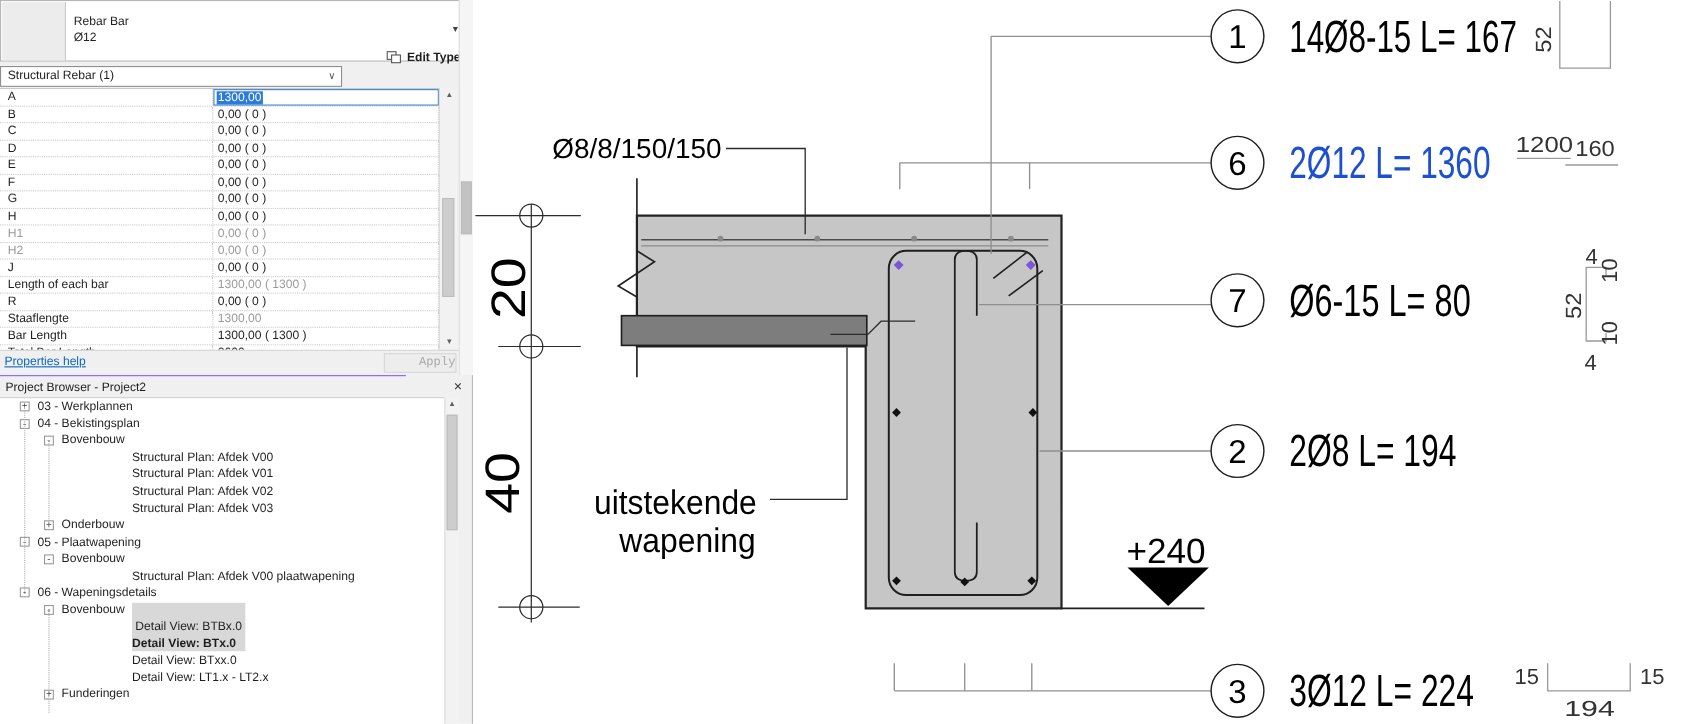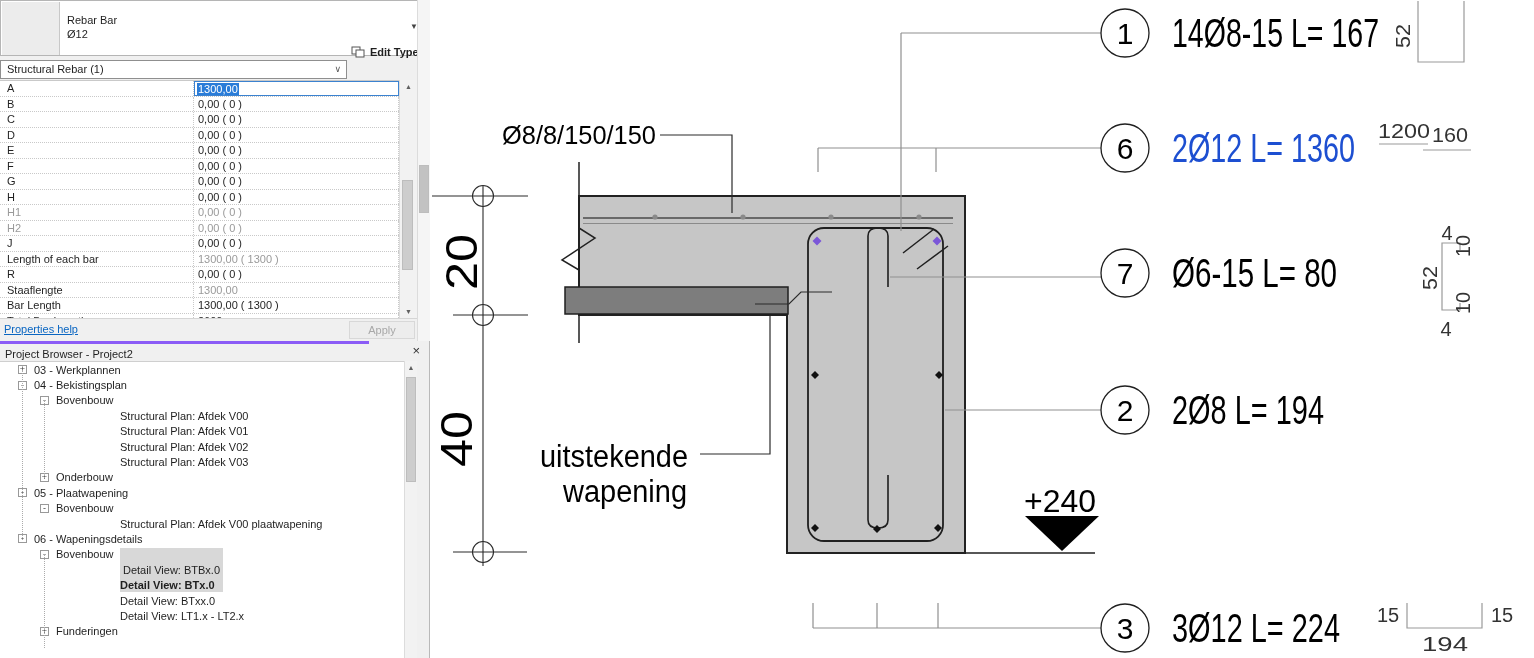--- a/index.html
+++ b/index.html
@@ -7,41 +7,41 @@
        font-family:"Liberation Sans","DejaVu Sans",sans-serif;color:#1f1f1f;}
   .abs{position:absolute;}
   
   #left-panel{position:absolute;left:0;top:0;width:430px;height:658px;
               background:#f0f0f0;border-right:1px solid #b9b9b9;font-size:11px;box-sizing:border-box;}
   .typebox{left:0;top:0;width:429px;height:56px;background:#fff;border:1px solid #b5b5b5;box-sizing:border-box;}
   .thumb{left:1px;top:1px;width:57px;height:53px;background:#ececec;border-right:1px solid #c8c8c8;}
   .tsel-family{left:66px;top:13px;}
   .tsel-type{left:66px;top:27px;}
   .tsel-arrow{right:10px;top:21px;font-size:8px;color:#444;}
-  .combo{left:0;top:60px;width:347px;height:19px;background:#fff;border:1px solid #8f8f8f;box-sizing:border-box;}
+  .combo{left:0;top:60px;width:311px;height:19px;background:#fff;border:1px solid #8f8f8f;box-sizing:border-box;}
   .combo-label{left:6px;top:2px;}
   .combo-chevron{right:5px;top:3px;font-size:9px;color:#555;}
   .edittype{left:351px;top:46px;width:78px;height:21px;display:flex;align-items:flex-start;gap:4px;font-weight:bold;}
   .grid{left:0;top:80px;width:399px;height:238px;background:#fff;overflow:hidden;border-top:1px solid #c9c9c9;}
   .prow{height:15.5px;display:flex;border-bottom:1px dotted #c9c9c9;box-sizing:border-box;}
   .pname{width:194px;padding-left:7px;border-right:1px dotted #c9c9c9;line-height:15px;
          overflow:hidden;white-space:nowrap;box-sizing:border-box;}
   .pval{flex:1;padding-left:4px;line-height:15px;border-right:1px dotted #c9c9c9;
         overflow:hidden;white-space:nowrap;box-sizing:border-box;}
   .dim{color:#9a9a9a;}
   .editcell{padding:0;border:1px solid #3b82d0;}
   .editcell .sel{background:#2a7cd8;color:#fff;padding:0 1px;line-height:13px;display:inline-block;margin:0 0 0 2px;}
   .sb{background:#f2f2f2;border-left:1px solid #dcdcdc;box-sizing:border-box;}
   .sbthumb{position:absolute;left:2px;width:11px;background:#cdcdcd;border:1px solid #bdbdbd;box-sizing:border-box;}
   .sbarrow{position:absolute;left:0;width:100%;text-align:center;font-size:7px;color:#606060;}
   .footer{left:0;top:318px;width:417px;height:23px;background:#f0f0f0;border-top:1px solid #d5d5d5;box-sizing:border-box;}
   .help{left:4px;top:4px;color:#0a66c2;text-decoration:underline;}
   .applybtn{left:349px;top:2px;width:66px;height:18px;background:#ededed;border:1px solid #d8d8d8;
-            color:#a8a8a8;text-align:center;line-height:16px;box-sizing:border-box;}
-  .pbtitle{left:0;top:341px;width:369px;height:20px;background:#f0f0f0;border-top:3px solid #8b5cf6;
+            color:#a8a8a8;text-align:right;line-height:16px;box-sizing:border-box;font-family:Liberation Mono, monospace;}
+  .pbtitle{left:0;top:341px;width:369px;height:20px;background:#f0f0f0;border-top:1px solid #8b5cf6;
            line-height:20px;padding-left:5px;box-sizing:border-box;}
   .pbclose{right:9px;top:343px;font-size:13px;color:#333;line-height:16px;}
   .tree{left:0;top:361px;width:404px;height:297px;background:#fff;overflow:hidden;border-top:1px solid #cfcfcf;position:absolute;}
   .trow{height:15.4px;display:flex;align-items:center;white-space:nowrap;}
   .exp{width:9px;height:9px;border:1px solid #999;background:#fff;font-size:9px;line-height:7px;
        text-align:center;color:#444;flex:none;box-sizing:border-box;margin-right:7px;}
   .d1 .exp{margin-left:18px;} .d2 .exp{margin-left:40px;} .d3 .tlabel{margin-left:120px;}
   .selrow .tlabel{background:#d8d8d8;padding:16px 3px;}
   .boldrow .tlabel{font-weight:bold;}
   .guide{position:absolute;width:0;border-left:1px dotted #ababab;}

